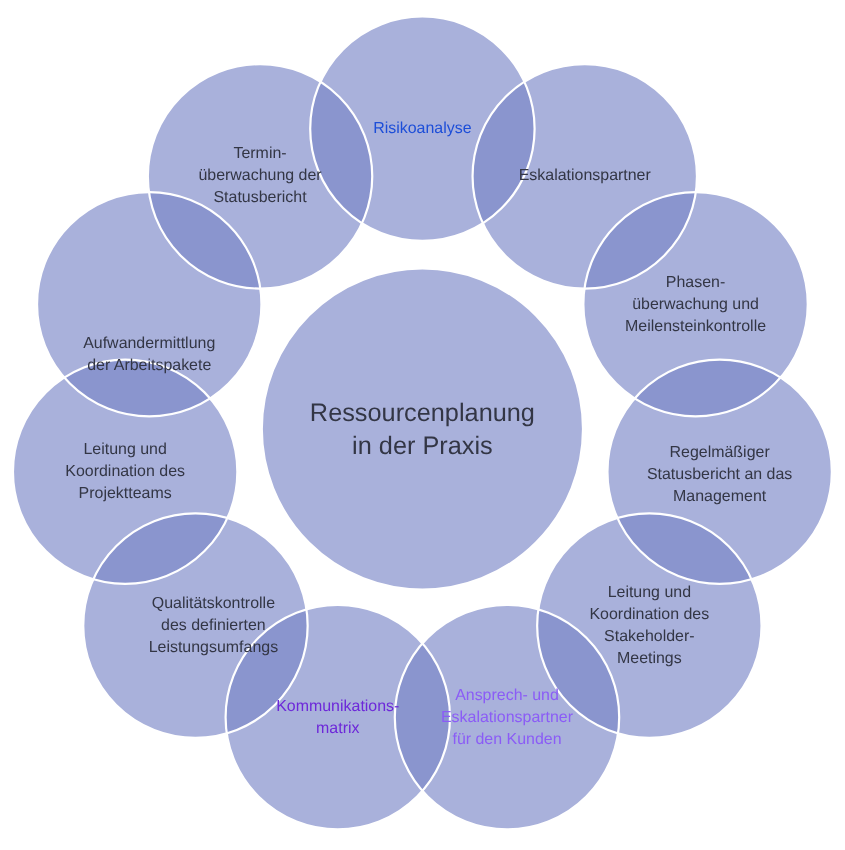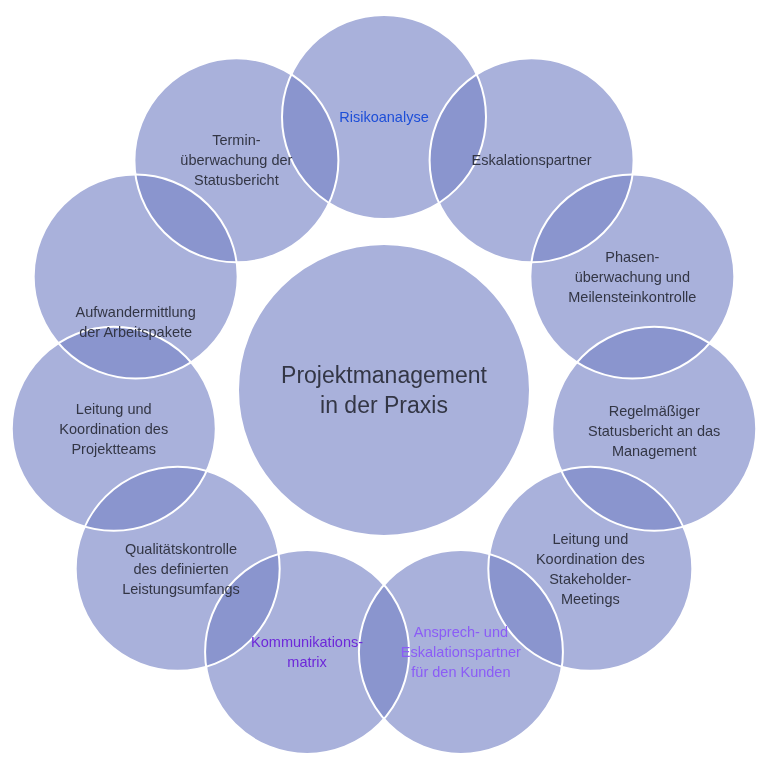--- a/index.html
+++ b/index.html
@@ -71,42 +71,42 @@
         <circle cx="460.91298801771035" cy="651.9415817967578" r="102" fill="none" stroke="#ffffff" stroke-width="2"></circle>
         <circle cx="307.0870119822897" cy="651.9415817967578" r="102" fill="none" stroke="#ffffff" stroke-width="2"></circle>
         <circle cx="177.6803662012875" cy="568.7769803670628" r="102" fill="none" stroke="#ffffff" stroke-width="2"></circle>
         <circle cx="113.7787463665054" cy="428.85195084860686" r="102" fill="none" stroke="#ffffff" stroke-width="2"></circle>
         <circle cx="135.6704652682165" cy="276.591701450485" r="102" fill="none" stroke="#ffffff" stroke-width="2"></circle>
         <circle cx="236.4050568346217" cy="160.33778553708765" r="102" fill="none" stroke="#ffffff" stroke-width="2"></circle>
         <circle cx="384" cy="390" r="146" fill="none" stroke="#ffffff" stroke-width="2"></circle>
       </g>
   </svg>
 
-  <div class="center-label" id="center-label" style="left: 384px; top: 390px; color: rgb(51, 54, 69);">Projektmanagement
+  <div class="center-label" id="center-label" style="left: 384px; top: 390px; color: rgb(51, 54, 69);">Ressourcenplanung
 in der Praxis</div>
 
   <div id="ring-labels">
       <div class="node-label" style="left: 384px; top: 117px; color: #1d4ed8;">Risikoanalyse</div>
       <div class="node-label" style="left: 531.595px; top: 160.338px; color: rgb(51, 54, 69);">Eskalationspartner</div>
       <div class="node-label" style="left: 632.33px; top: 276.592px; color: rgb(51, 54, 69);">Phasen-
 überwachung und
 Meilensteinkontrolle</div>
       <div class="node-label" style="left: 654.221px; top: 431px; color: rgb(51, 54, 69);">Regelmäßiger
 Statusbericht an das
 Management</div>
       <div class="node-label" style="left: 590.32px; top: 568.777px; color: rgb(51, 54, 69);">Leitung und
 Koordination des
 Stakeholder-
 Meetings</div>
       <div class="node-label" style="left: 460.913px; top: 651.942px; color: #8b5cf6;">Ansprech- und
 Eskalationspartner
 für den Kunden</div>
       <div class="node-label" style="left: 307.087px; top: 651.942px; color: #6d28d9;">Kommunikations-
 matrix</div>
-      <div class="node-label" style="left: 181px; top: 568.777px; color: rgb(51, 54, 69);">Qualitätskontrolle
+      <div class="node-label" style="left: 194px; top: 568.777px; color: rgb(51, 54, 69);">Qualitätskontrolle
 des definierten
 Leistungsumfangs</div>
       <div class="node-label" style="left: 113.779px; top: 428.852px; color: rgb(51, 54, 69);">Leitung und
 Koordination des
 Projektteams</div>
       <div class="node-label" style="left: 135.67px; top: 276.592px; color: rgb(51, 54, 69); margin-top: 45px;">Aufwandermittlung
 der Arbeitspakete</div>
       <div class="node-label" style="left: 236.405px; top: 160.338px; color: rgb(51, 54, 69);">Termin-
 überwachung der
 Statusbericht</div>

